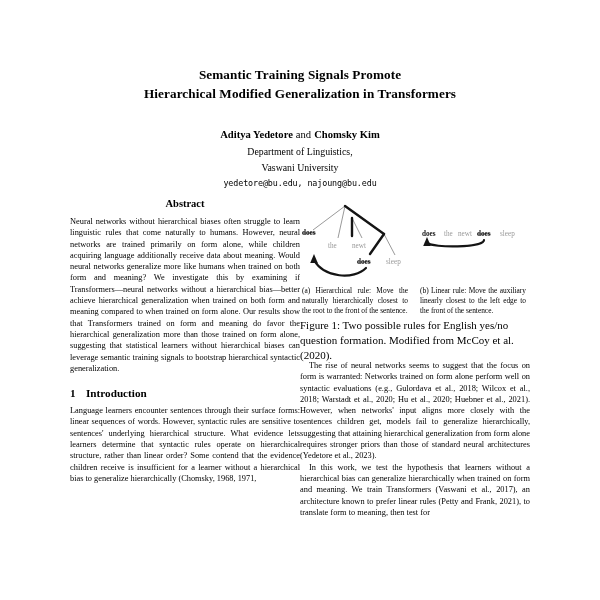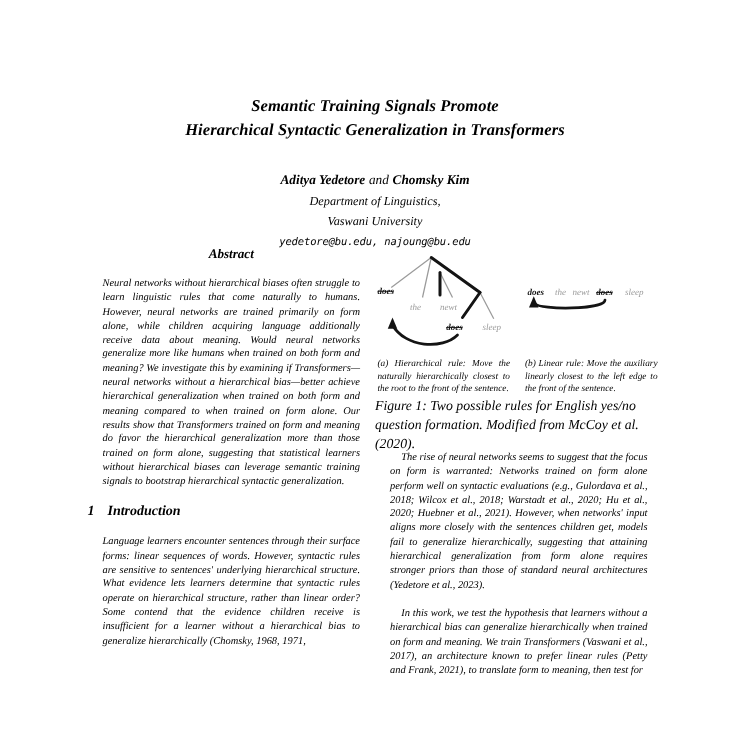--- a/index.html
+++ b/index.html
@@ -13,22 +13,21 @@
     font-family: "Liberation Serif", "DejaVu Serif", serif;
     color: #000000;
     overflow: hidden;
   }
 
   #page {
     position: relative;
     width: 600px;
     height: 600px;
     box-sizing: border-box;
-    padding: 14px;
-    font-style: italic;
+    padding: 4px;
   }
 
   
   .title-block {
     padding-top: 62px;
     text-align: center;
   }
   .paper-title {
     font-size: 13.2px;
     font-weight: bold;
@@ -81,21 +80,21 @@
   .col-right { left: 300px; }
 
   .abstract-head {
     text-align: center;
     font-size: 10.5px;
     font-weight: bold;
     margin: 0 0 7px 0;
   }
 
   p.body {
-    margin: 12px;
+    margin: 0;
     font-size: 8.35px;
     line-height: 1.355;
     text-align: justify;
     text-justify: inter-word;
     hyphens: none;
   }
   p.body + p.body {
     text-indent: 9px;
     margin-top: 0;
   }
@@ -162,21 +161,21 @@
   }
 </style>
 </head>
 <body>
 
 <div id="page">
 
   <div class="title-block">
     <div class="paper-title">
       <span>Semantic Training Signals Promote</span>
-      <span class="line2">Hierarchical Syntactic Generalization in Transformers</span>
+      <span class="line2">Hierarchical Modified Generalization in Transformers</span>
     </div>
 
     <div class="authors">
       <span class="name">Aditya Yedetore</span><span class="conj">and</span><span class="name">Chomsky Kim</span>
     </div>
     <div class="affil">Department of Linguistics,</div>
     <div class="affil univ">Vaswani University</div>
     <div class="emails">yedetore@bu.edu, najoung@bu.edu</div>
   </div>
 

